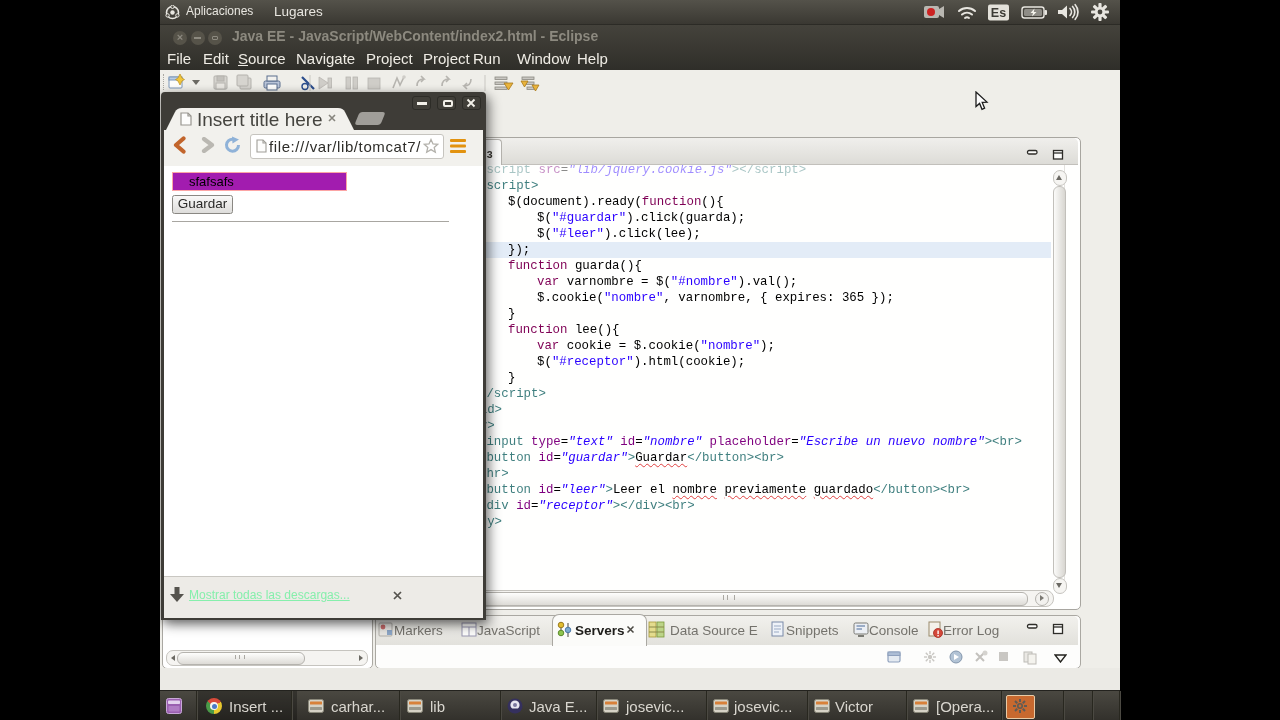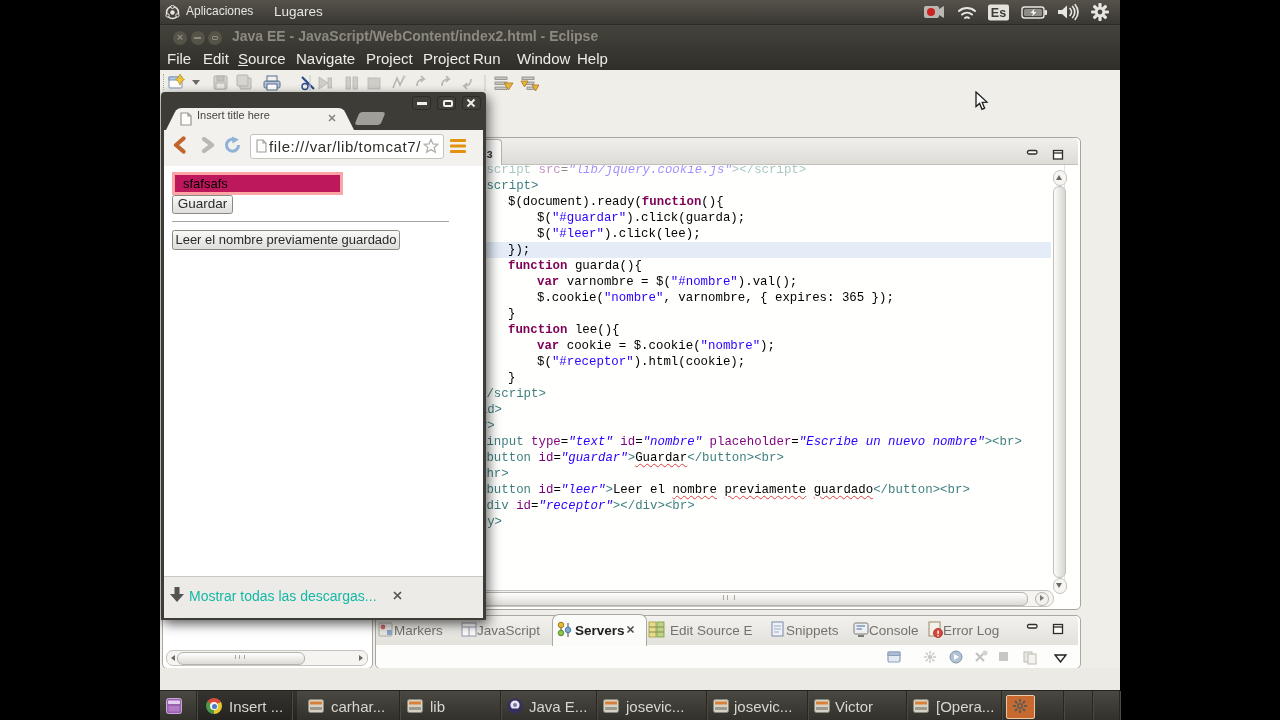--- a/index.html
+++ b/index.html
@@ -2,21 +2,21 @@
 <html><head><meta charset="utf-8">
 <style>
 html,body{margin:0;padding:0;background:#000}
 #s{position:relative;width:1280px;height:720px;overflow:hidden;background:#000;font-family:"Liberation Sans",sans-serif}
 .a{position:absolute}
 .code{position:absolute;height:16px;line-height:16px;font-family:"Liberation Mono",monospace;font-size:12.4px;white-space:pre;color:#000;z-index:5}
 .t{color:#3f7f7f}
 .p{color:#7f007f}
 .b{color:#2a00ff}
 .bi{color:#2a00ff;font-style:italic}
-.k{color:#7f0055;font-weight:bold}
+.k{color:#7f0055;font-weight:normal}
 .sq{text-decoration:underline wavy #e04040 1px;text-underline-offset:2px}
 .mi{font-size:15px;color:#efece5;position:absolute;top:3px}
 .tbl{font-size:13.5px;color:#74726c;position:absolute;top:5px}
 .tsk{font-size:15px;color:#d9d6cf;position:absolute;top:7px}
 .sep{position:absolute;width:1px;height:30px;background:#28271f;box-shadow:1px 0 0 #4b4942}
 </style></head>
 <body>
 <div id="s">
 
 <div class="a" style="left:160px;top:0;width:960px;height:720px;background:#efeee9"></div>
@@ -262,21 +262,21 @@
   <rect x="9.4" y="8.5" width="1.4" height="3.6" fill="#fff"></rect>
         <rect x="9.4" y="13" width="1.4" height="1.4" fill="#fff"></rect>
  </g>
 </svg>
 <span class="a tbl" style="left:394px;top:623px">Markers</span>
 <span class="a tbl" style="left:477px;top:623px">JavaScript</span>
 <span class="a" style="left:575px;top:623px;font-size:13.5px;font-weight:bold;color:#1e1d1a">Servers</span>
 <svg class="a" style="left:626px;top:625px" width="9" height="9" viewBox="0 0 9 9">
       <path d="M1.5,1.5 L7.5,7.5 M7.5,1.5 L1.5,7.5" stroke="#4a4842" stroke-width="1.5"></path>
     </svg>
-<span class="a tbl" style="left:670px;top:623px">Edit Source E</span>
+<span class="a tbl" style="left:670px;top:623px">Data Source E</span>
 <span class="a tbl" style="left:786px;top:623px">Snippets</span>
 <span class="a tbl" style="left:869px;top:623px">Console</span>
 <span class="a tbl" style="left:943px;top:623px">Error Log</span>
 <svg class="a" style="left:1026px;top:621px" width="40" height="16" viewBox="0 0 40 16">
  <rect x="1.5" y="3.5" width="9.5" height="3.5" rx="1.5" fill="#fdfdfb" stroke="#2e2d29" stroke-width="1.3"></rect>
  <rect x="27.5" y="3.5" width="9" height="9" fill="#fdfdfb" stroke="#2e2d29" stroke-width="1.3"></rect>
  <line x1="27.5" y1="6" x2="36.5" y2="6" stroke="#2e2d29" stroke-width="1.3"></line>
 </svg>
 
 <svg class="a" style="left:886px;top:650px" width="190" height="16" viewBox="0 0 190 16">
@@ -324,21 +324,21 @@
         <path d="M1.5,1.5 L8.5,8.5 M8.5,1.5 L1.5,8.5" stroke="#f2f0e9" stroke-width="1.9"></path>
       </svg>
 
  <svg class="a" style="left:5px;top:16px" width="192" height="22" viewBox="0 0 192 22">
   <path d="M0,22 L9,4 Q11,0 16,0 L172,0 Q177,0 179,4 L188,22 Z" fill="#f2f1ed"></path>
  </svg>
  <svg class="a" style="left:19px;top:20px" width="12" height="14" viewBox="0 0 12 14">
   <path d="M1,1 L8,1 L11,4 L11,13 L1,13 Z" fill="#fdfdfc" stroke="#98968f" stroke-width="1.2"></path>
   <path d="M8,1 L8,4 L11,4" fill="none" stroke="#98968f" stroke-width="1.2"></path>
  </svg>
- <span class="a" style="left:36px;top:17px;font-size:11px;color:#45443f">Insert title here</span>
+ <span class="a" style="left:36px;top:17px;font-size:19px;color:#45443f">Insert title here</span>
  <svg class="a" style="left:166px;top:21px" width="10" height="10" viewBox="0 0 10 10">
         <path d="M2,2 L8,8 M8,2 L2,8" stroke="#87857e" stroke-width="1.6"></path>
       </svg>
 
  <div class="a" style="left:196px;top:20px;width:26px;height:13px;background:#a09e99;border-radius:3px;transform:skewX(-22deg)"></div>
 
  <div class="a" style="left:3px;top:38px;width:319px;height:36px;background:#f2f1ed"></div>
  <svg class="a" style="left:11px;top:44px" width="15" height="18" viewBox="0 0 15 18">
         <path d="M11.5,2.5 L4,9 L11.5,15.5" fill="none" stroke="#c2652c" stroke-width="4.2" stroke-linecap="round" stroke-linejoin="round"></path>
       </svg>
@@ -354,30 +354,29 @@
   <path d="M1,1 L7,1 L10,4 L10,13 L1,13 Z" fill="#fdfdfc" stroke="#a09e98" stroke-width="1.1"></path>
   <path d="M7,1 L7,4 L10,4" fill="none" stroke="#a09e98" stroke-width="1.1"></path>
  </svg>
  <span class="a" style="left:108px;top:46px;font-size:15px;color:#2e2d29;letter-spacing:0.6px">file:///var/lib/tomcat7/</span>
  <svg class="a" style="left:262px;top:46px" width="16" height="16" viewBox="0 0 16 16">
   <path d="M8,1.5 L10,6 L14.8,6.3 L11.2,9.4 L12.3,14.2 L8,11.6 L3.7,14.2 L4.8,9.4 L1.2,6.3 L6,6 Z" fill="none" stroke="#b2b0aa" stroke-width="1.3"></path>
  </svg>
  <div class="a" style="left:289px;top:47px;width:16px;height:3.2px;background:#e2920f;border-radius:1px;box-shadow:0 5.5px 0 #e2920f,0 11px 0 #e2920f"></div>
 
  <div class="a" style="left:3px;top:74px;width:319px;height:410px;background:#fff"></div>
- <div class="a" style="left:11px;top:80px;width:157px;height:17px;border:3px solid #fca5a5;background:#be185d;font-size:13px;color:#000;line-height:17px;padding-left:8px">sfafsafs</div>
+ <div class="a" style="left:11px;top:80px;width:157px;height:17px;border:1px solid #fca5a5;background:#a21caf;font-size:13px;color:#000;line-height:17px;padding-left:16px">sfafsafs</div>
  <div class="a" style="left:11px;top:103px;width:59px;height:17px;border:1px solid #8a8883;background:linear-gradient(#f9f9f8,#dedddb);border-radius:2.5px;font-size:13.5px;color:#2a2a28;text-align:center;line-height:16px">Guardar</div>
  <div class="a" style="left:11px;top:129px;width:277px;height:1px;background:#a8a6a1"></div>
- <div class="a" style="left:11px;top:138px;width:226px;height:18px;border:1px solid #8a8883;background:linear-gradient(#f9f9f8,#dedddb);border-radius:2.5px;font-size:13px;color:#2a2a28;text-align:center;line-height:17px;white-space:nowrap">Leer el nombre previamente guardado</div>
 
  <div class="a" style="left:3px;top:484px;width:319px;height:41px;background:#edebe7;border-top:1px solid #c9c7c2"></div>
  <svg class="a" style="left:7px;top:493px" width="18" height="20" viewBox="0 0 18 20">
   <path d="M6.5,2 L11.5,2 L11.5,9 L16,9 L9,17 L2,9 L6.5,9 Z" fill="#55534e"></path>
  </svg>
- <span class="a" style="left:28px;top:496px;font-size:14px;color:#14b8a6;">Mostrar todas las descargas...</span>
+ <span class="a" style="left:28px;top:496px;font-size:12px;color:#86efac;text-decoration:underline">Mostrar todas las descargas...</span>
  <svg class="a" style="left:231px;top:498px" width="11" height="11" viewBox="0 0 11 11">
         <path d="M2,2 L9,9 M9,2 L2,9" stroke="#55534e" stroke-width="1.7"></path>
       </svg>
 </div>
 
 <div class="a" style="left:160px;top:690px;width:960px;height:30px;background:linear-gradient(#4a4841,#32302b);border-top:1px solid #23221e;z-index:60">
  <div class="a" style="left:37px;top:0;width:100px;height:30px;background:rgba(0,0,0,.28)"></div>
  <svg class="a" style="left:6px;top:7px" width="16" height="16" viewBox="0 0 16 16">
   <rect x="0.5" y="0.5" width="15" height="15" rx="2" fill="#9a5fb0" stroke="#c9a8d8" stroke-width="1"></rect>
   <rect x="2" y="2.5" width="12" height="3.5" rx="0.8" fill="#e4d2ee"></rect>

